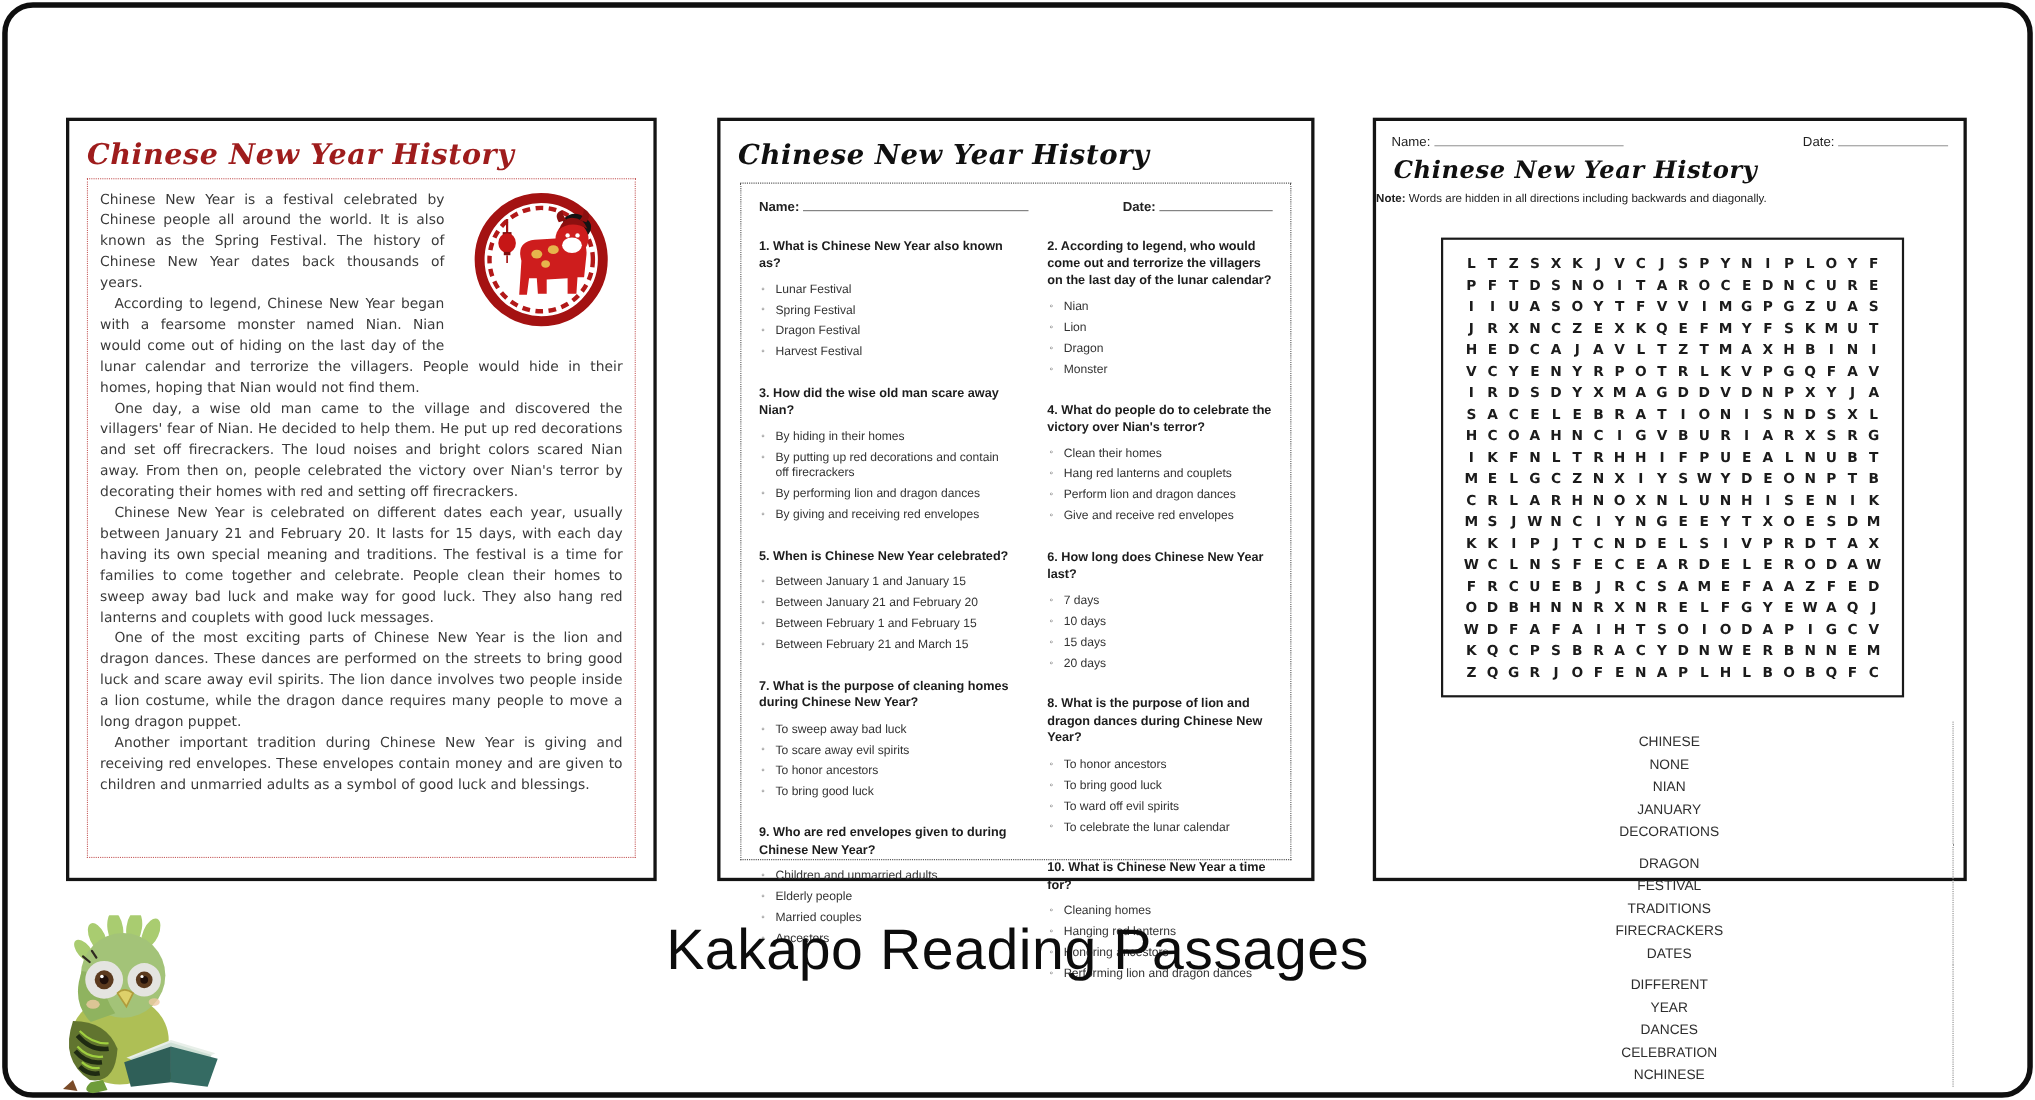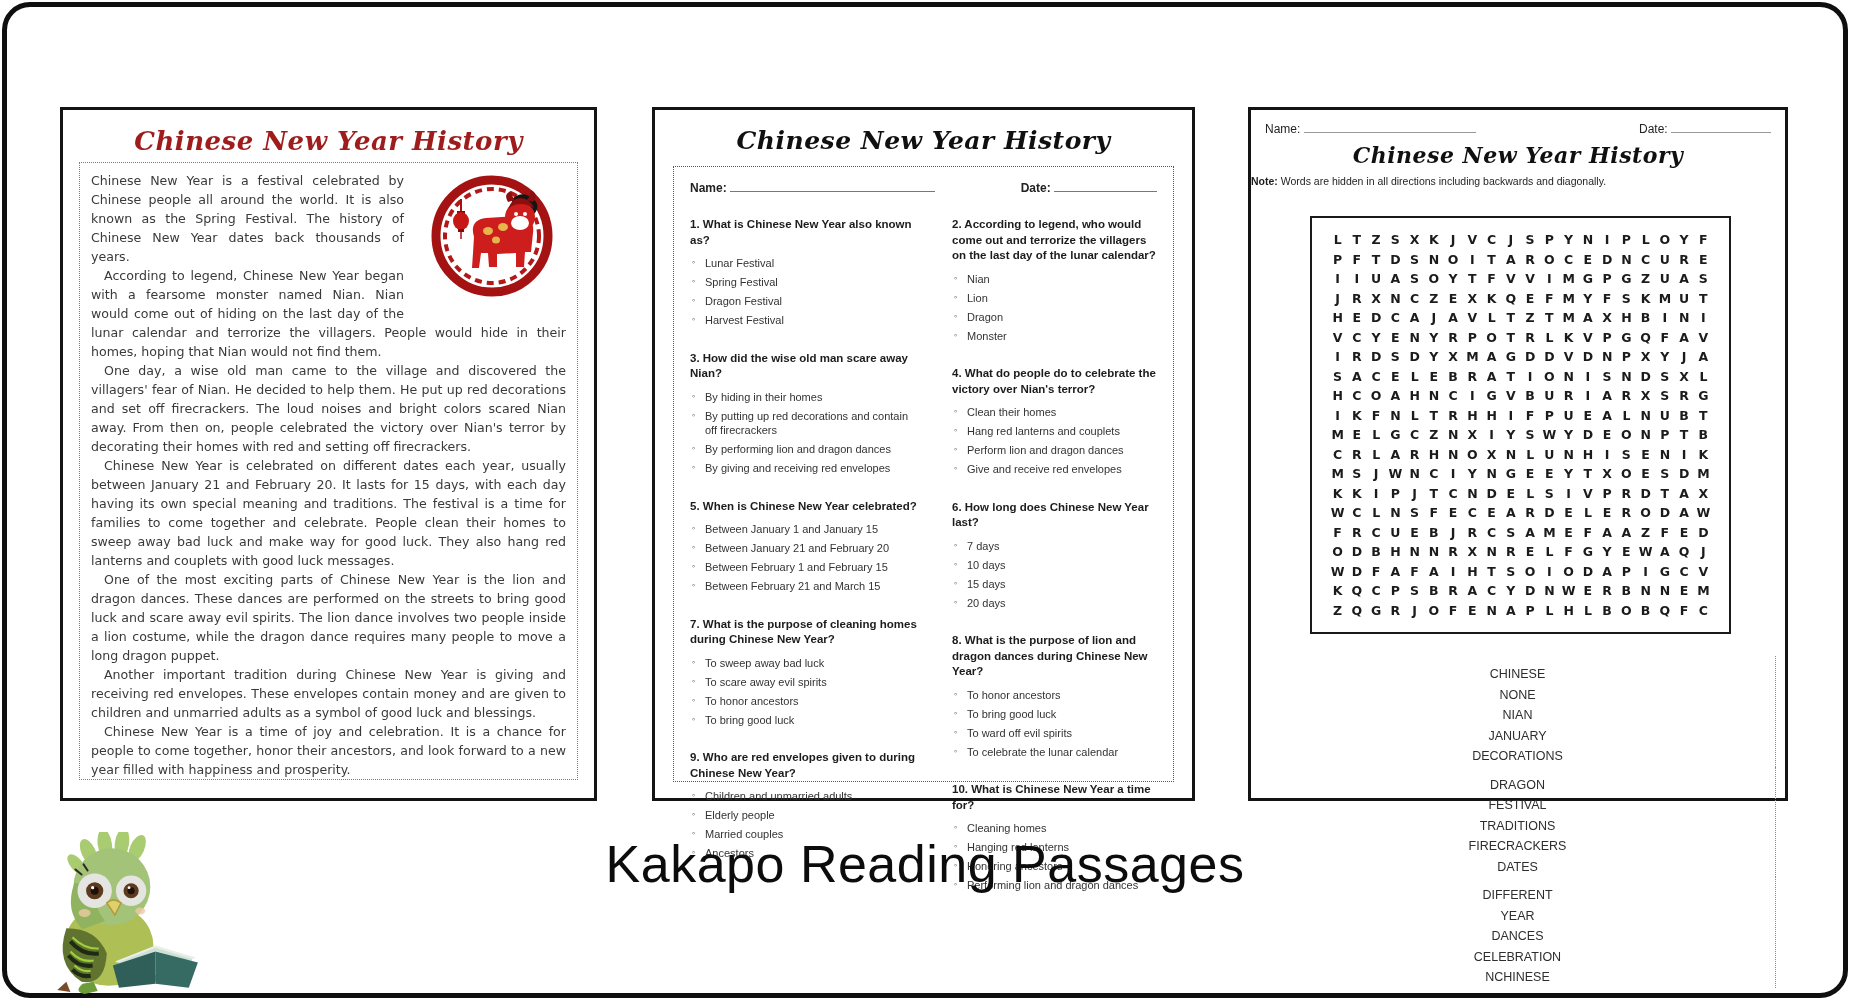--- a/index.html
+++ b/index.html
@@ -6,21 +6,21 @@
   html,body { width:1850px; height:1000px; overflow:hidden; background:#fff; }
   body { font-family:"Liberation Sans", sans-serif; position:relative; }
   .canvas { position:absolute; inset:0; background:#fff; }
   .frame { position:absolute; inset:2px; border:5px solid #0f0f0f; border-radius:28px; pointer-events:none; }
 
   .page { position:absolute; top:107px; height:694px; background:#fff; border:3px solid #141414; }
   .page1 { left:60px;  width:537px; }
   .page2 { left:652px; width:543px; }
   .page3 { left:1248px; width:540px; }
 
-  .script-title { font-family:"DejaVu Serif", serif; font-style:italic; font-weight:700; text-align:center; letter-spacing:.5px; }
+  .script-title { font-family:"DejaVu Serif", serif; font-style:italic; font-weight:700; letter-spacing:.5px;margin-left:16px; }
   .page1 .script-title { font-size:26px; margin-top:16px; color:#9e1c1c; }
   .page2 .script-title { font-size:25px; margin-top:16px; color:#101010; }
   .page3 .script-title { font-size:22px; margin-top:6px; color:#101010; }
 
   
   .passage-box { position:absolute; left:16px; right:16px; top:52px; bottom:18px;
     border:1px dotted #c65c5c; padding:8px 11px; font-family:"DejaVu Sans",sans-serif;
     font-size:12.6px; line-height:19px; color:#3a3a3a; text-align:justify; overflow:hidden; }
   .zodiac { float:right; width:150px; height:126px; margin:2px 0 6px 12px; }
   .para { text-indent:13px; }
@@ -97,21 +97,20 @@
           </g>
         </svg>
       </div>
 
     <p class="para first">Chinese New Year is a festival celebrated by Chinese people all around the world. It is also known as the Spring Festival. The history of Chinese New Year dates back thousands of years.</p>
         <p class="para">According to legend, Chinese New Year began with a fearsome monster named Nian. Nian would come out of hiding on the last day of the lunar calendar and terrorize the villagers. People would hide in their homes, hoping that Nian would not find them.</p>
         <p class="para">One day, a wise old man came to the village and discovered the villagers' fear of Nian. He decided to help them. He put up red decorations and set off firecrackers. The loud noises and bright colors scared Nian away. From then on, people celebrated the victory over Nian's terror by decorating their homes with red and setting off firecrackers.</p>
         <p class="para">Chinese New Year is celebrated on different dates each year, usually between January 21 and February 20. It lasts for 15 days, with each day having its own special meaning and traditions. The festival is a time for families to come together and celebrate. People clean their homes to sweep away bad luck and make way for good luck. They also hang red lanterns and couplets with good luck messages.</p>
         <p class="para">One of the most exciting parts of Chinese New Year is the lion and dragon dances. These dances are performed on the streets to bring good luck and scare away evil spirits. The lion dance involves two people inside a lion costume, while the dragon dance requires many people to move a long dragon puppet.</p>
         <p class="para">Another important tradition during Chinese New Year is giving and receiving red envelopes. These envelopes contain money and are given to children and unmarried adults as a symbol of good luck and blessings.</p>
-        <p class="para">Chinese New Year is a time of joy and celebration. It is a chance for people to come together, honor their ancestors, and look forward to a new year filled with happiness and prosperity.</p>
       </div>
   </section>
 
   <section class="page page2">
     <h1 class="script-title">Chinese New Year History</h1>
     <div class="q-box">
       <div class="q-header">
         <span>
           <span>Name:</span>
           <span class="u-line u-name2"></span>

